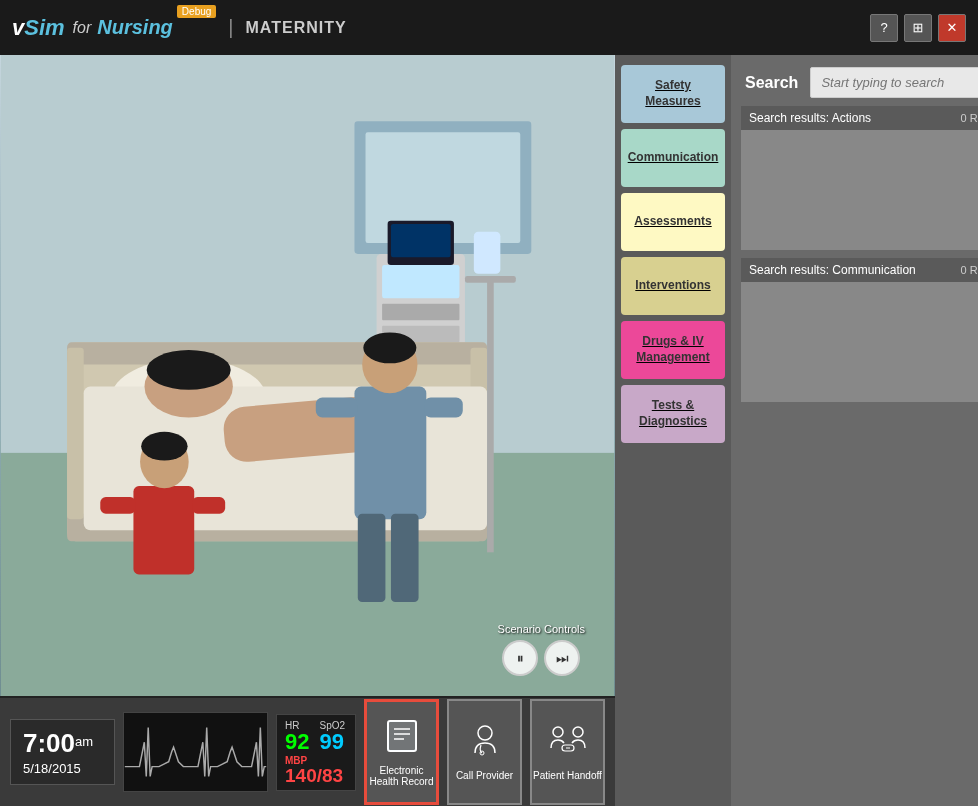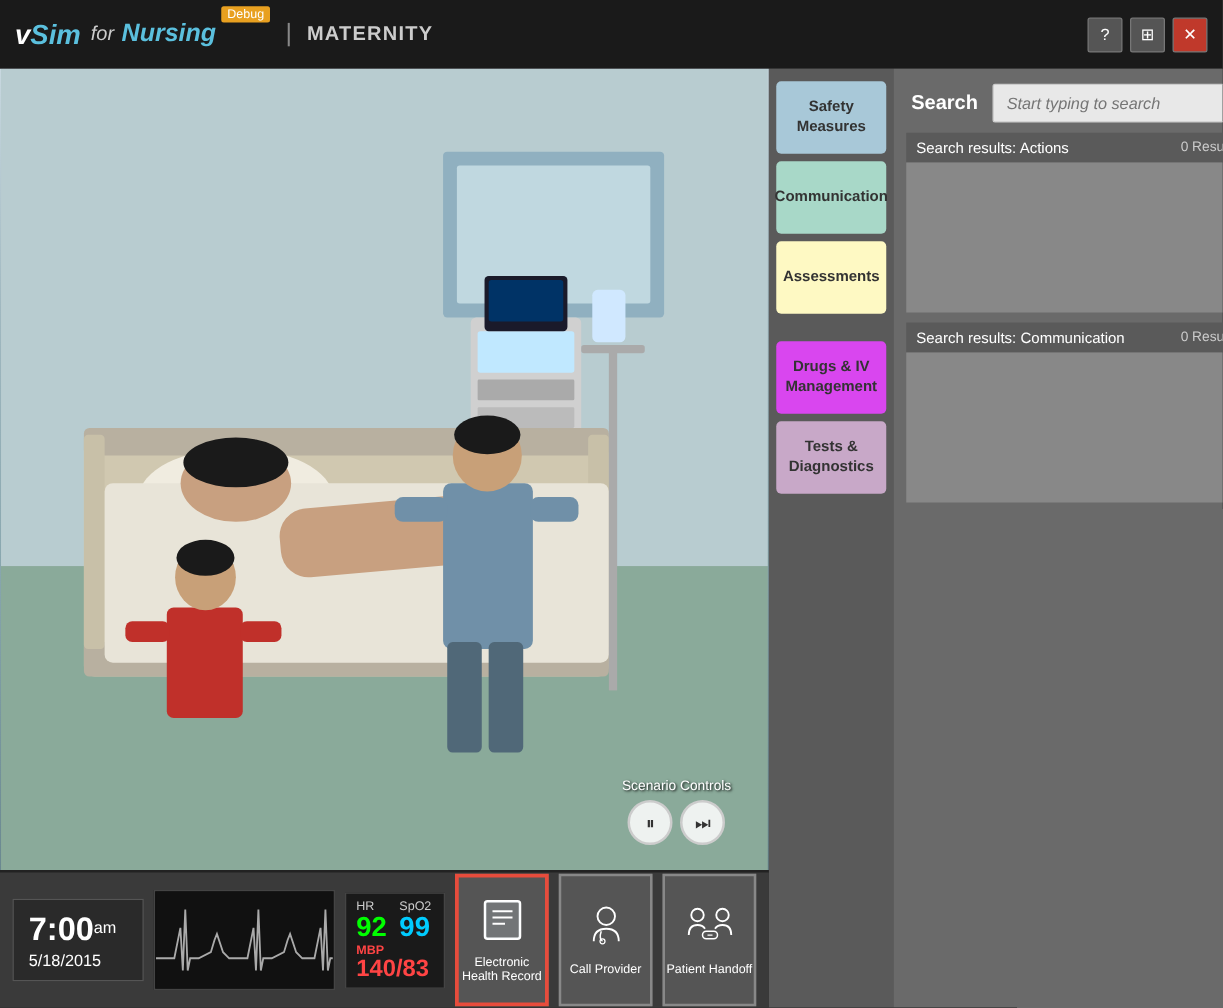--- a/index.html
+++ b/index.html
@@ -246,26 +246,27 @@
 
     
     #right-panel {
       flex: 1;
       background: #5a5a5a;
       display: flex;
     }
 
     
     #category-menu {
-      width: 100px;
+      width: 116px;
       background: #5a5a5a;
       display: flex;
       flex-direction: column;
       padding: 10px 0;
       gap: 6px;
+      text-decoration: underline;
     }
 
     .category-item {
       margin: 0 6px;
       padding: 10px 8px;
       border-radius: 4px;
       color: #333;
       font-size: 12px;
       font-weight: 600;
       cursor: pointer;
@@ -273,21 +274,21 @@
       line-height: 1.3;
       display: flex;
       align-items: center;
       justify-content: center;
       min-height: 58px;
     }
     .cat-safety { background: #a8c8d8; }
     .cat-communication { background: #a8d8c8; }
     .cat-assessments { background: #fef9c3; }
     .cat-interventions { background: #d8d090; }
-    .cat-drugs { background: #d946ef; margin-top: 16px; }
+    .cat-drugs { background: #ec4899; }
     .cat-tests { background: #c8a8c8; }
 
     
     #search-panel {
       flex: 1;
       background: #6a6a6a;
       display: flex;
       flex-direction: column;
     }
 
@@ -519,20 +520,21 @@
       </div>
     </div>
   </div>
 
   <div id="right-panel">
 
     <div id="category-menu">
     <div class="category-item cat-safety">Safety Measures</div>
         <div class="category-item cat-communication">Communication</div>
         <div class="category-item cat-assessments">Assessments</div>
+        <div class="category-item cat-interventions">Interventions</div>
         <div class="category-item cat-drugs">Drugs &amp; IV Management</div>
         <div class="category-item cat-tests">Tests &amp; Diagnostics</div>
       </div>
 
     <div id="search-panel">
       <div id="search-header">
         <span class="search-label">Search</span>
         <input type="text" id="search-input" placeholder="Start typing to search" style="">
       </div>
       <div id="search-results">

